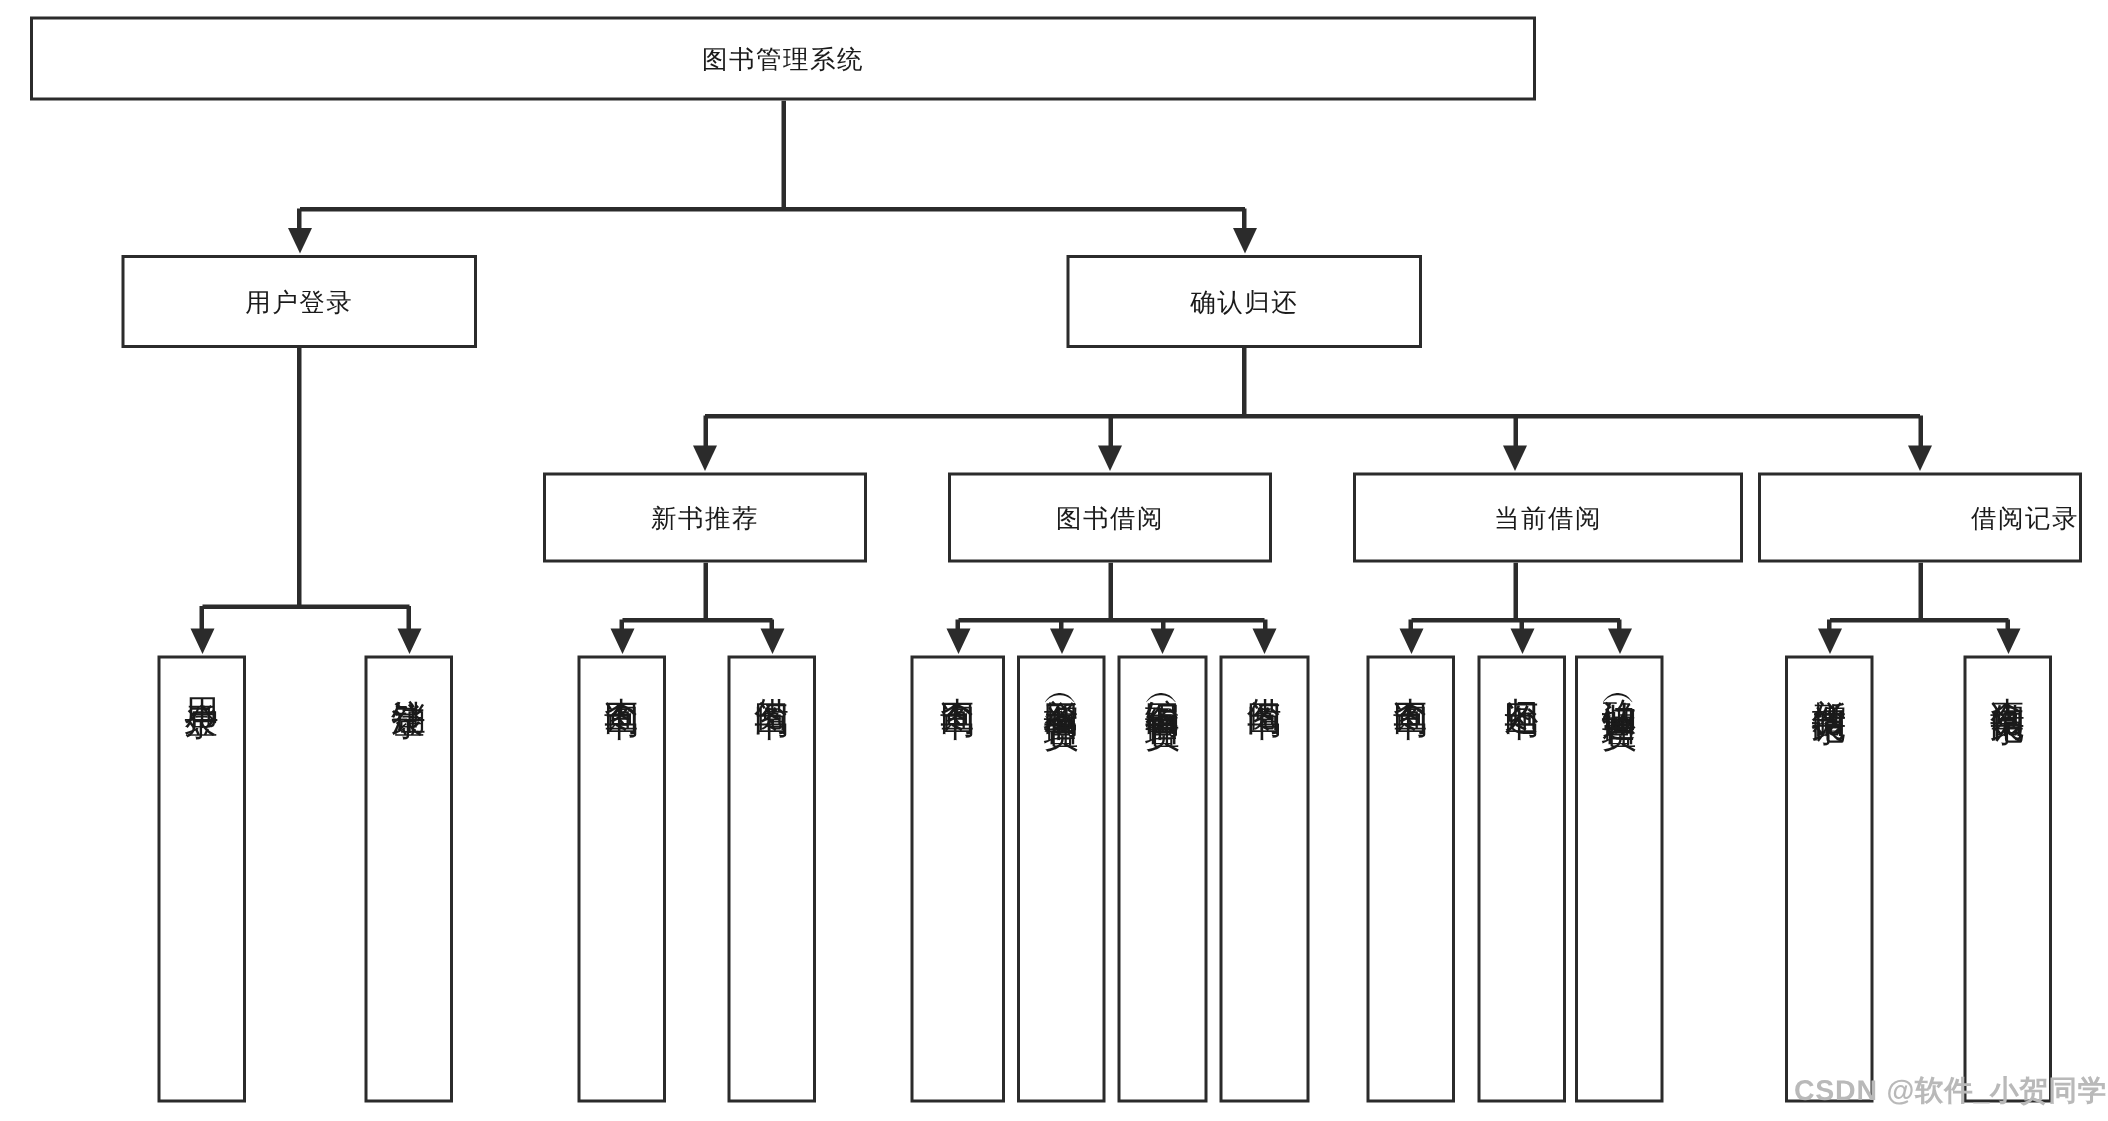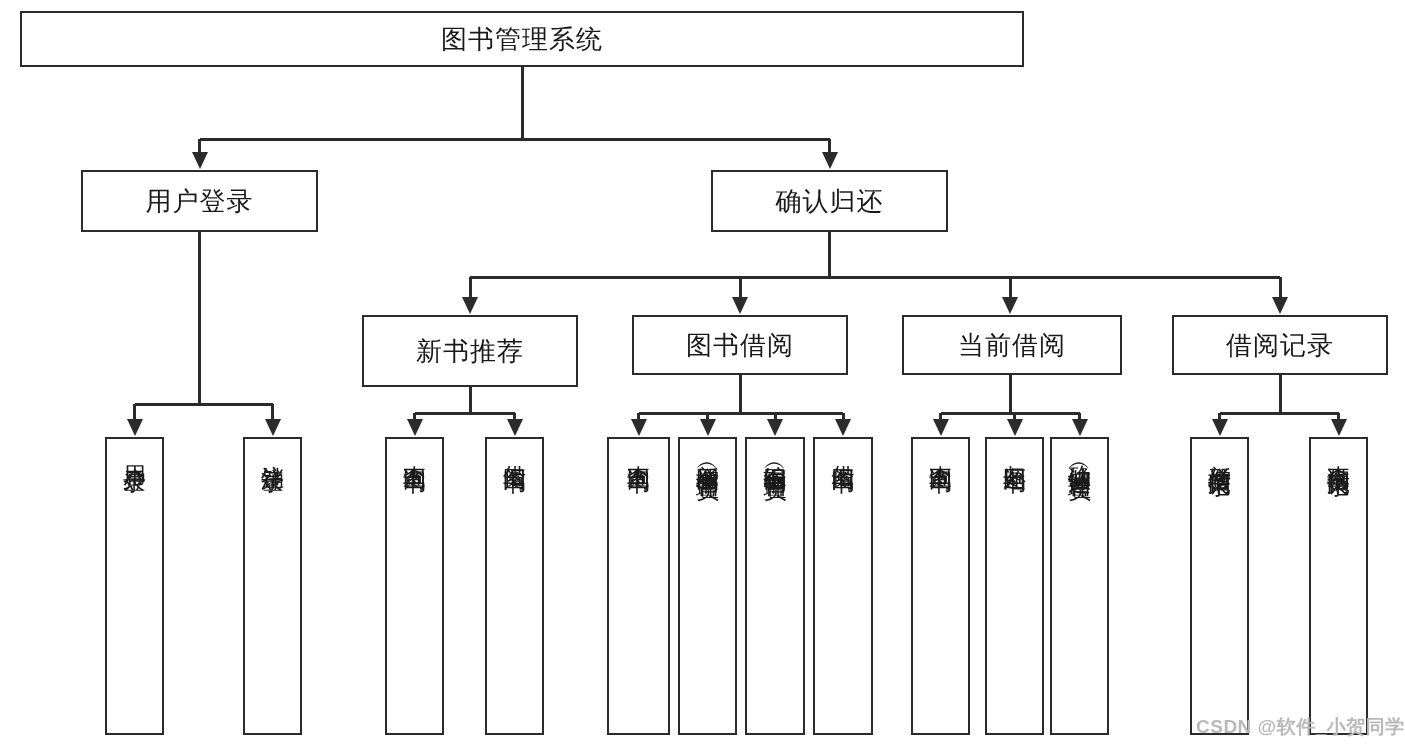--- a/index.html
+++ b/index.html
@@ -22,21 +22,21 @@
     position: absolute;
     box-sizing: border-box;
     border: 2px solid #2b2b2b;
     background: #ffffff;
     display: flex;
     align-items: center;
     justify-content: center;
     color: #1a1a1a;
   }
   .node.horiz {
-    font-size: 26px;
+    font-size: 17px;
     letter-spacing: 1px;
     white-space: nowrap;
   }
   
   .node.vert {
     align-items: flex-start;
     justify-content: center;
     padding-top: 8px;
   }
   .node.vert .vtext {
@@ -136,30 +136,30 @@
   <div id="node-layer">
       <div class="node horiz" style="left: 20px; top: 11px; width: 1004px; height: 56px;">
         <span>图书管理系统</span>
       </div>
       <div class="node horiz" style="left: 81px; top: 170px; width: 237px; height: 62px;">
         <span>用户登录</span>
       </div>
       <div class="node horiz" style="left: 711px; top: 170px; width: 237px; height: 62px;">
         <span>确认归还</span>
       </div>
-      <div class="node horiz" style="left: 362px; top: 315px; width: 216px; height: 72px;">
+      <div class="node horiz" style="left: 362px; top: 315px; width: 216px; height: 60px;">
         <span>新书推荐</span>
       </div>
       <div class="node horiz" style="left: 632px; top: 315px; width: 216px; height: 60px;">
         <span>图书借阅</span>
       </div>
-      <div class="node horiz" style="left: 902px; top: 315px; width: 220px; height: 60px;">
+      <div class="node horiz" style="left: 902px; top: 315px; width: 260px; height: 60px;">
         <span>当前借阅</span>
       </div>
-      <div class="node horiz" style="left: 1172px; top: 315px; width: 216px; height: 60px;">
+      <div class="node horiz" style="left: 1172px; top: 315px; width: 216px; height: 60px; justify-content: flex-end;">
         <span>借阅记录</span>
       </div>
       <div class="node vert" style="left: 105px; top: 437px; width: 59px; height: 298px;">
         <span class="vtext">用户登录</span>
       </div>
       <div class="node vert" style="left: 243px; top: 437px; width: 59px; height: 298px;">
         <span class="vtext">注销登录</span>
       </div>
       <div class="node vert" style="left: 385px; top: 437px; width: 59px; height: 298px;">
         <span class="vtext">查询图书</span>

